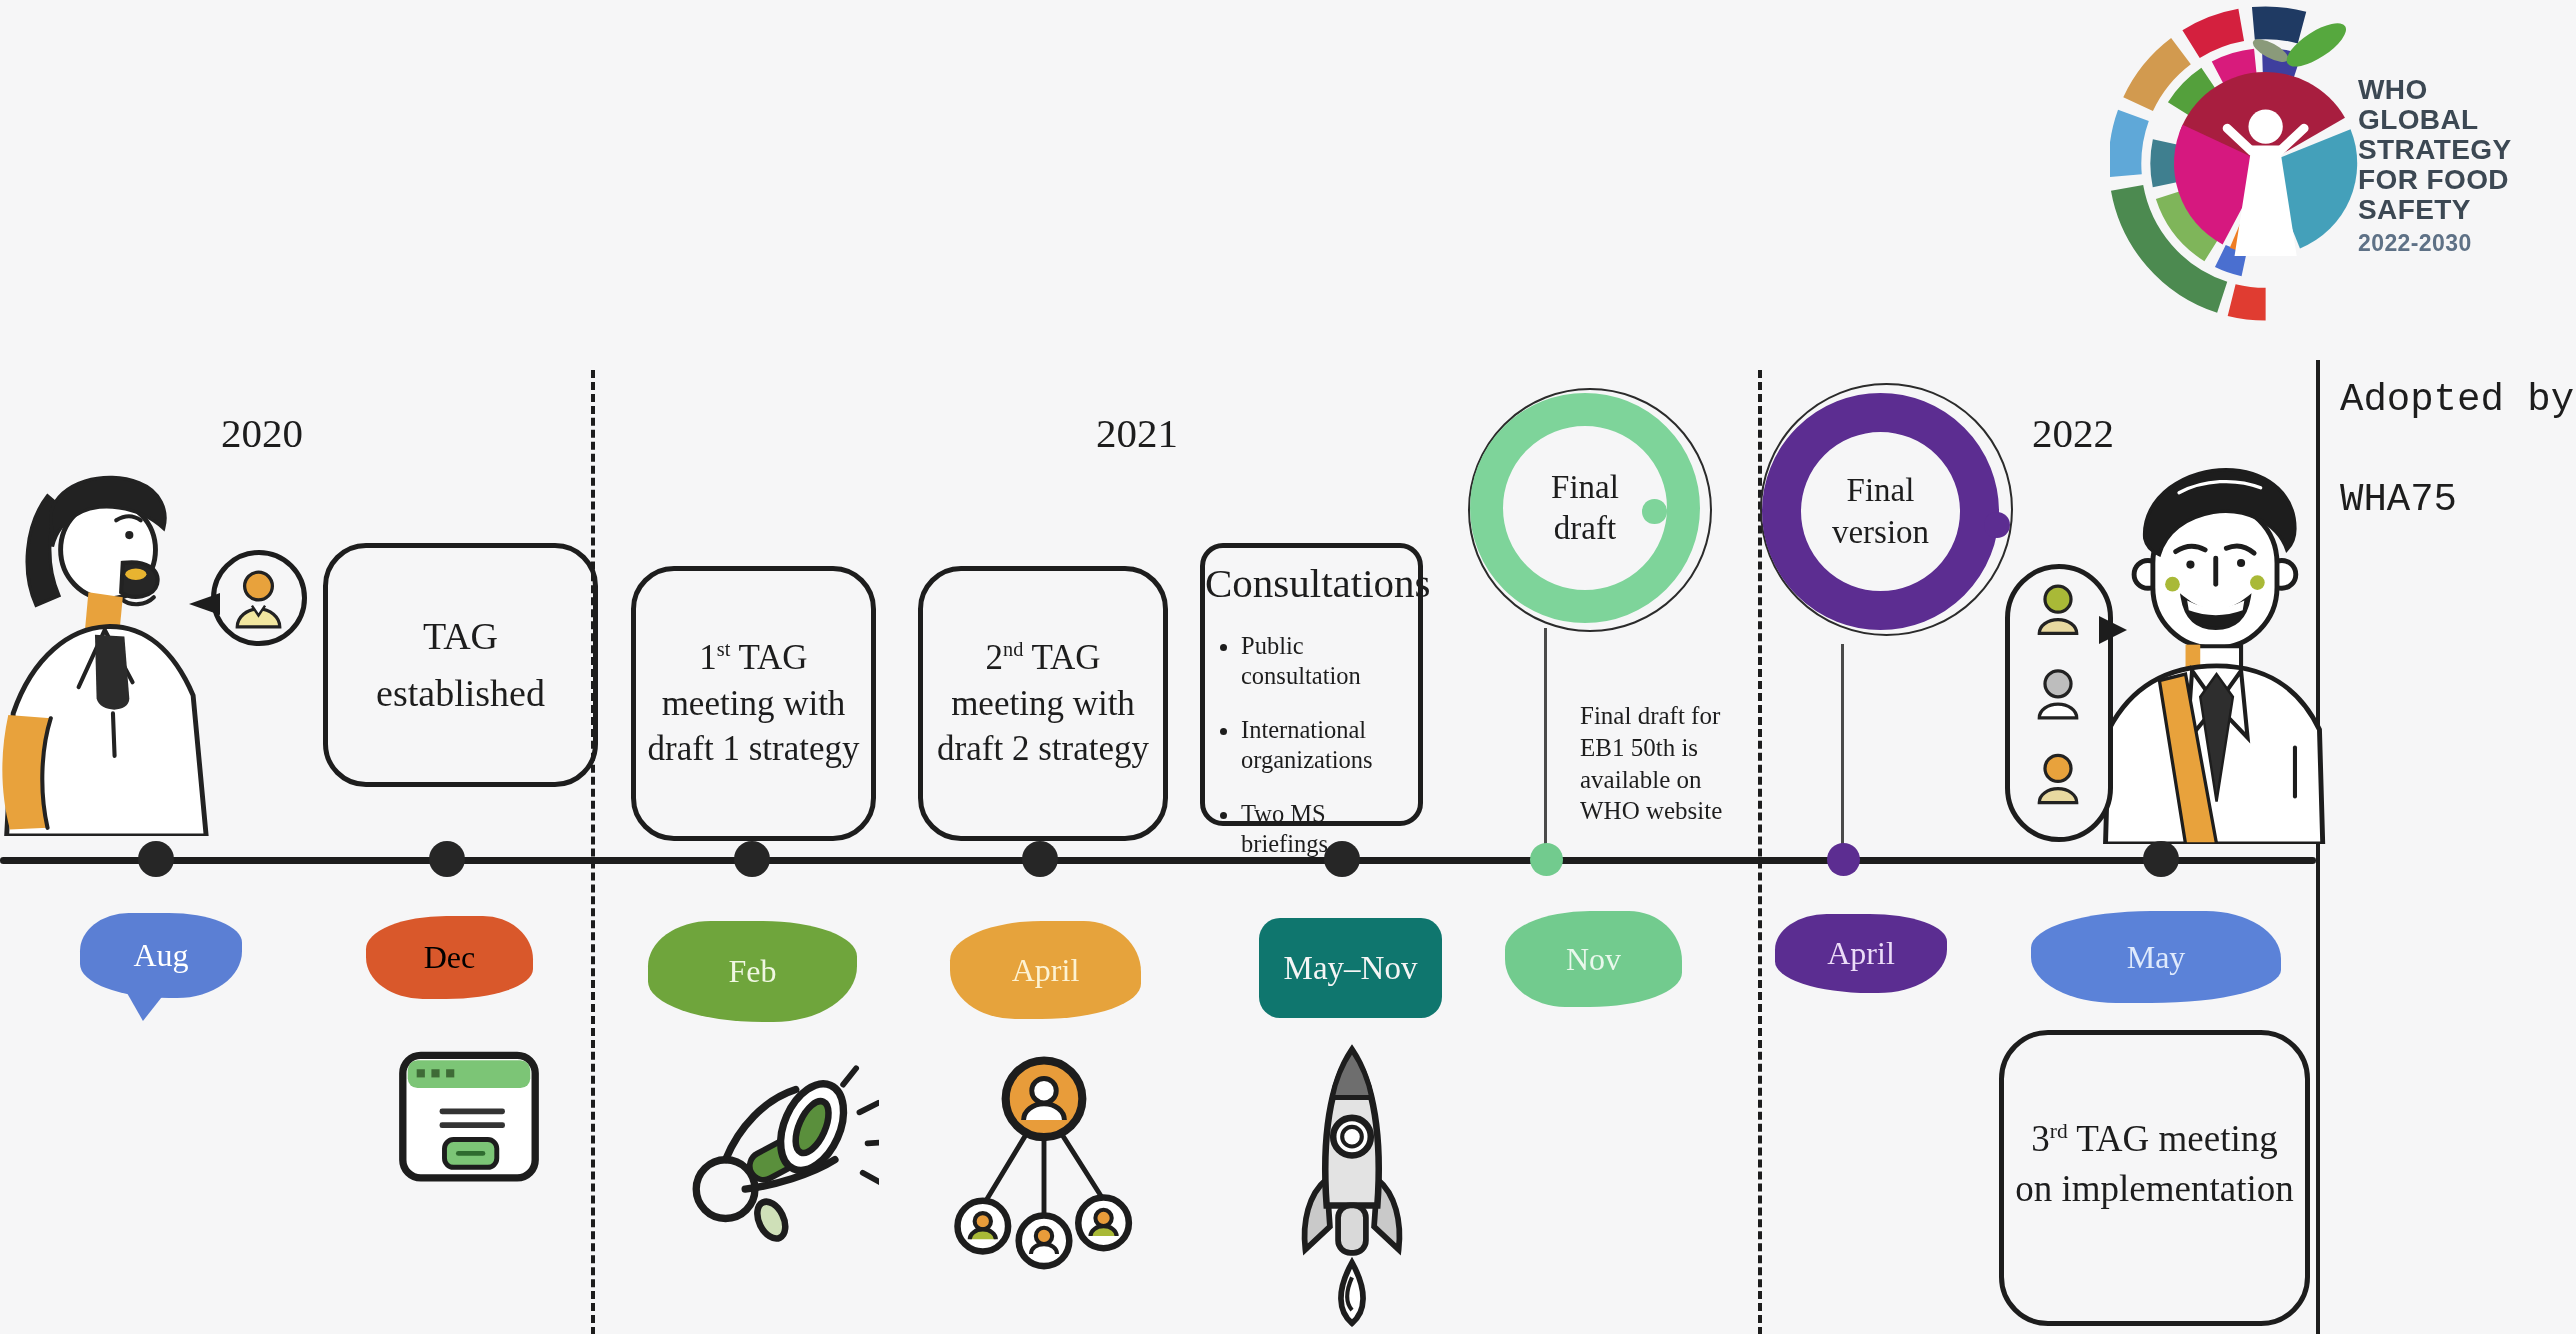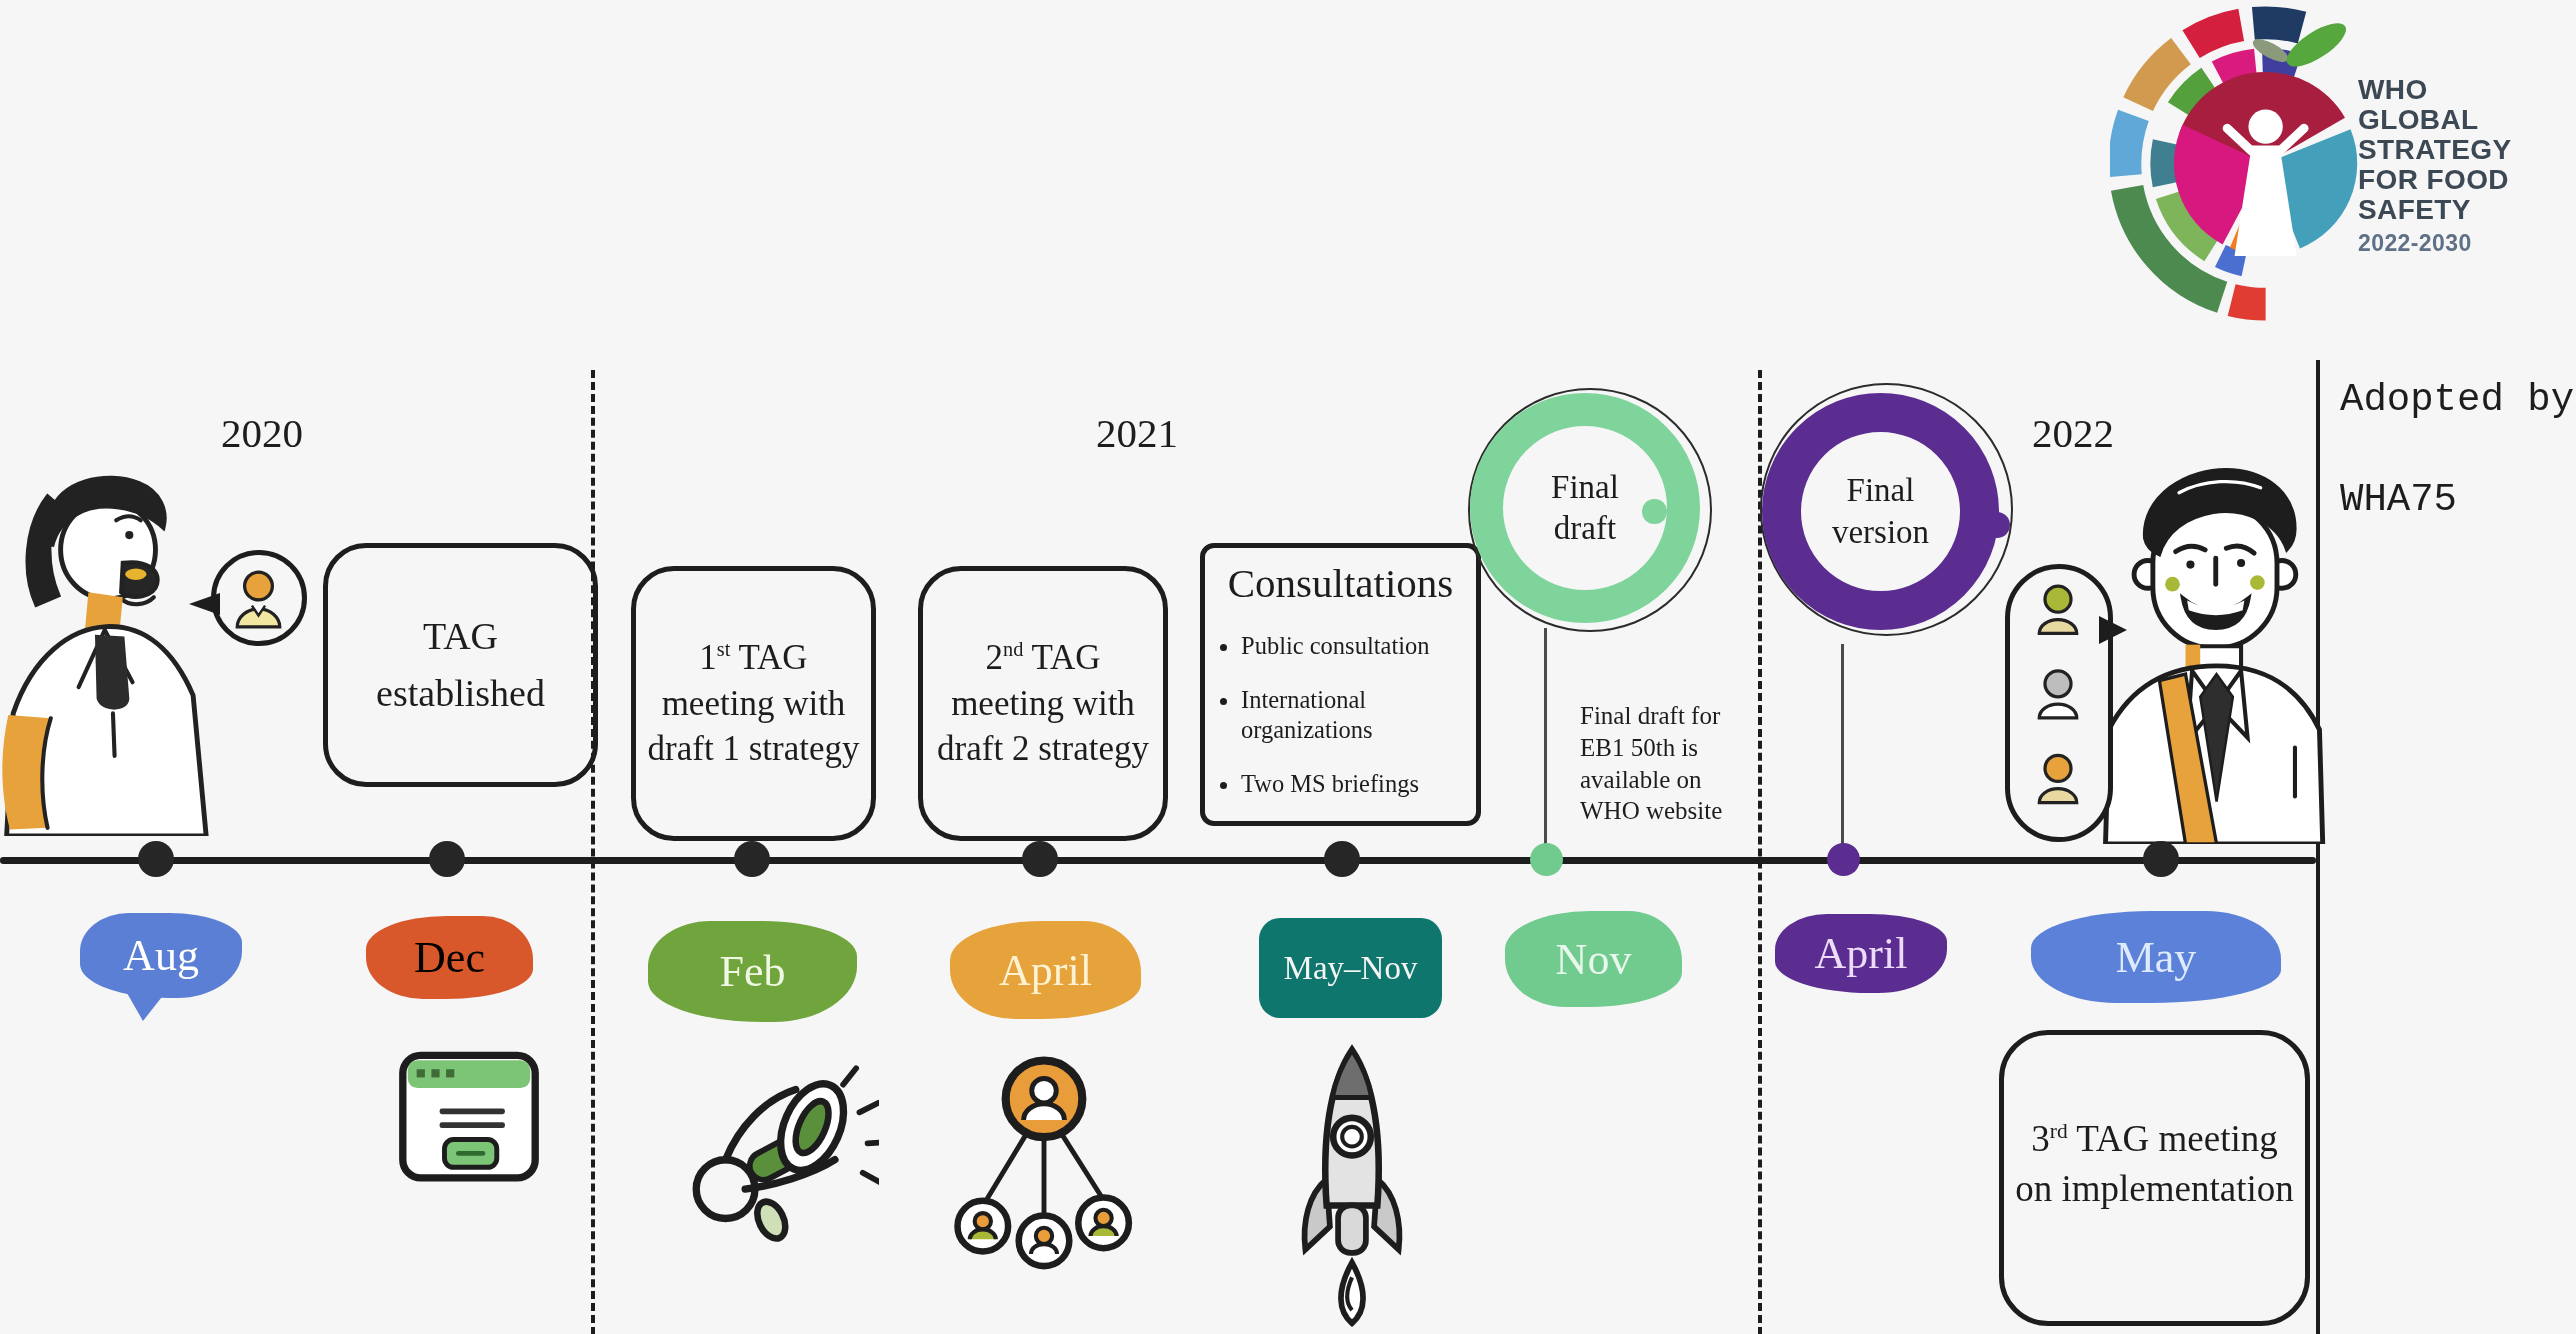--- a/index.html
+++ b/index.html
@@ -2,21 +2,21 @@
 <html style="font-size:13px"><head>
 <meta charset="utf-8">
 <style>
   html,body{margin:0;padding:0;background:#e9e9ea;}
   #canvas{position:relative;width:2576px;height:1335px;background:#f6f6f7;overflow:hidden;
           font-family:"Liberation Serif", serif;color:#1d1d1d;}
   .abs{position:absolute;}
   .year{font-size:41px;transform:translateX(-50%);}
   .sketch-box{border:5.7px solid #1d1d1d;border-radius:43px;background:transparent;box-sizing:border-box;}
   .center-col{display:flex;flex-direction:column;align-items:center;justify-content:center;text-align:center;}
-  .month{display:flex;align-items:center;justify-content:center;font-size:44px;
+  .month{display:flex;align-items:center;justify-content:center;font-size:32px;
          border-radius:30% 45% 40% 55% / 45% 35% 55% 40%;}
   .month.t2{border-radius:48% 30% 52% 34% / 40% 52% 36% 50%;}
   .vline-dashed{width:0;border-left:4.1px dashed #1d1d1d;}
   .vline-solid{width:0;border-left:4.1px solid #1d1d1d;}
   .timeline{height:6.5px;background:#1d1d1d;border-radius:3.3px;}
   .dot{border-radius:50%;background:#262626;}
   .ring{border-radius:50%;display:flex;align-items:center;justify-content:center;text-align:center;box-sizing:content-box;}
   .ring-outline{border:2.5px solid #2b2b2b;border-radius:50%;background:transparent;}
   .ring-text{font-size:33px;line-height:1.25;}
   .stem{width:2.5px;background:#4a4a4a;}
@@ -124,21 +124,21 @@
   </div>
 
   <div class="abs sketch-box center-col" style="left:631px;top:566px;width:245px;height:275px;font-size:35px;line-height:1.3;padding:0 11.4px">
     <div><span>1</span><sup>st</sup><span> TAG meeting with draft 1 strategy</span></div>
   </div>
 
   <div class="abs sketch-box center-col" style="left:918px;top:566px;width:250px;height:275px;font-size:35px;line-height:1.3;padding:0 11.4px">
     <div><span>2</span><sup>nd</sup><span> TAG meeting with draft 2 strategy</span></div>
   </div>
 
-  <div class="abs sketch-box" style="left:1200px;top:543px;width:281px;height:283px;border-radius:14px;text-align:center">
+  <div class="abs sketch-box" style="left:1200px;top:543px;width:223px;height:283px;border-radius:23px;text-align:center">
     <div class="consult-title">Consultations</div>
     <ul class="consult-list">
       <li>Public consultation</li>
       <li>International organizations</li>
       <li>Two MS briefings</li>
     </ul>
   </div>
 
   <div class="abs ring-outline" style="left:1468px;top:388px;width:240px;height:240px"></div>
   <div class="abs stem" style="left:1544px;top:628px;height:219px"></div>

